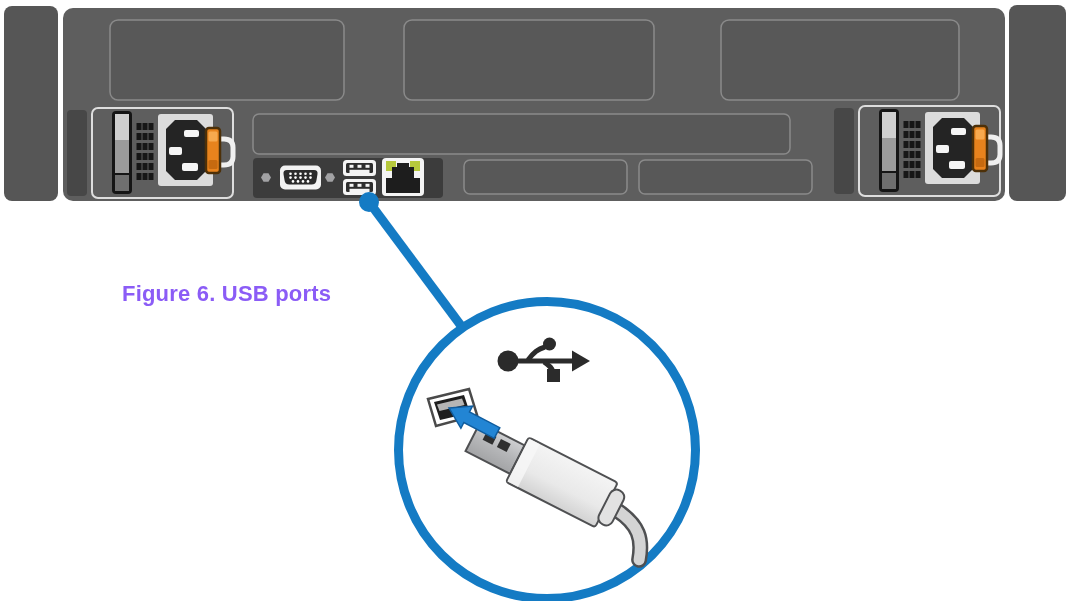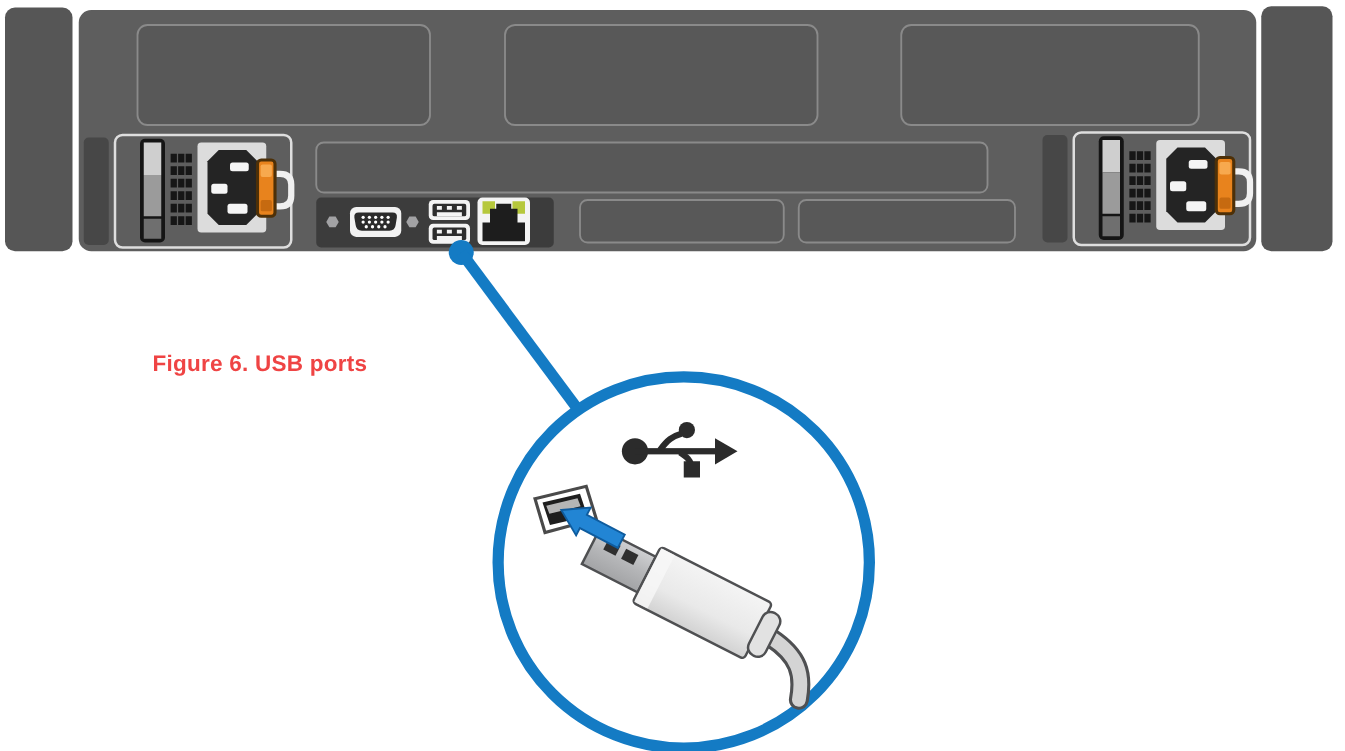--- a/index.html
+++ b/index.html
@@ -1,20 +1,20 @@
 <!DOCTYPE html>
 <html><head>
 <meta charset="utf-8">
 <style>
   html,body{margin:0;padding:0;background:#ffffff;}
   .stage{position:relative;width:1076px;height:601px;background:#ffffff;overflow:hidden;
          font-family:"Liberation Sans",sans-serif;}
   .stage svg{position:absolute;left:0;top:0;}
-  .caption{position:absolute;left:122px;top:281px;font-size:18px;font-weight:bold;
-           letter-spacing:0.2px;color:#ef4444;white-space:nowrap;}
+  .caption{position:absolute;left:122px;top:281px;font-size:22px;font-weight:bold;
+           letter-spacing:0.2px;color:#8b5cf6;white-space:nowrap;}
 </style>
 </head>
 <body>
 
 <div class="stage">
 
 <svg width="1076" height="601" viewBox="0 0 1076 601">
   <defs>
     <linearGradient id="gbody" x1="0" y1="0" x2="0" y2="1">
       <stop offset="0" stop-color="#f4f4f4"></stop>

